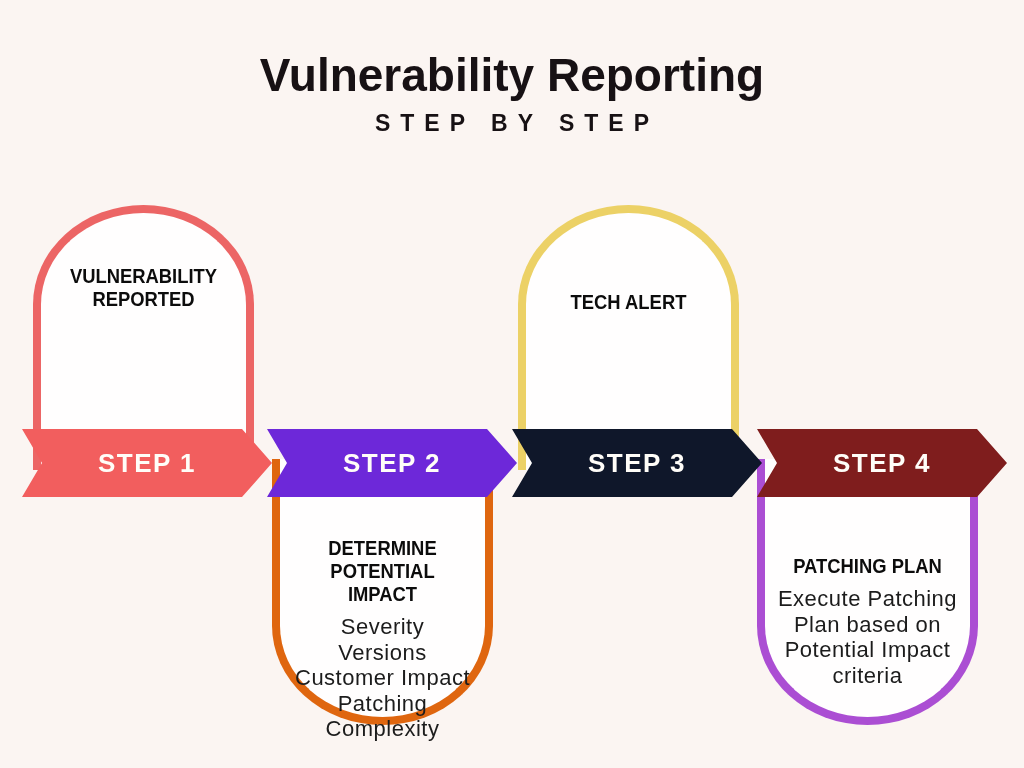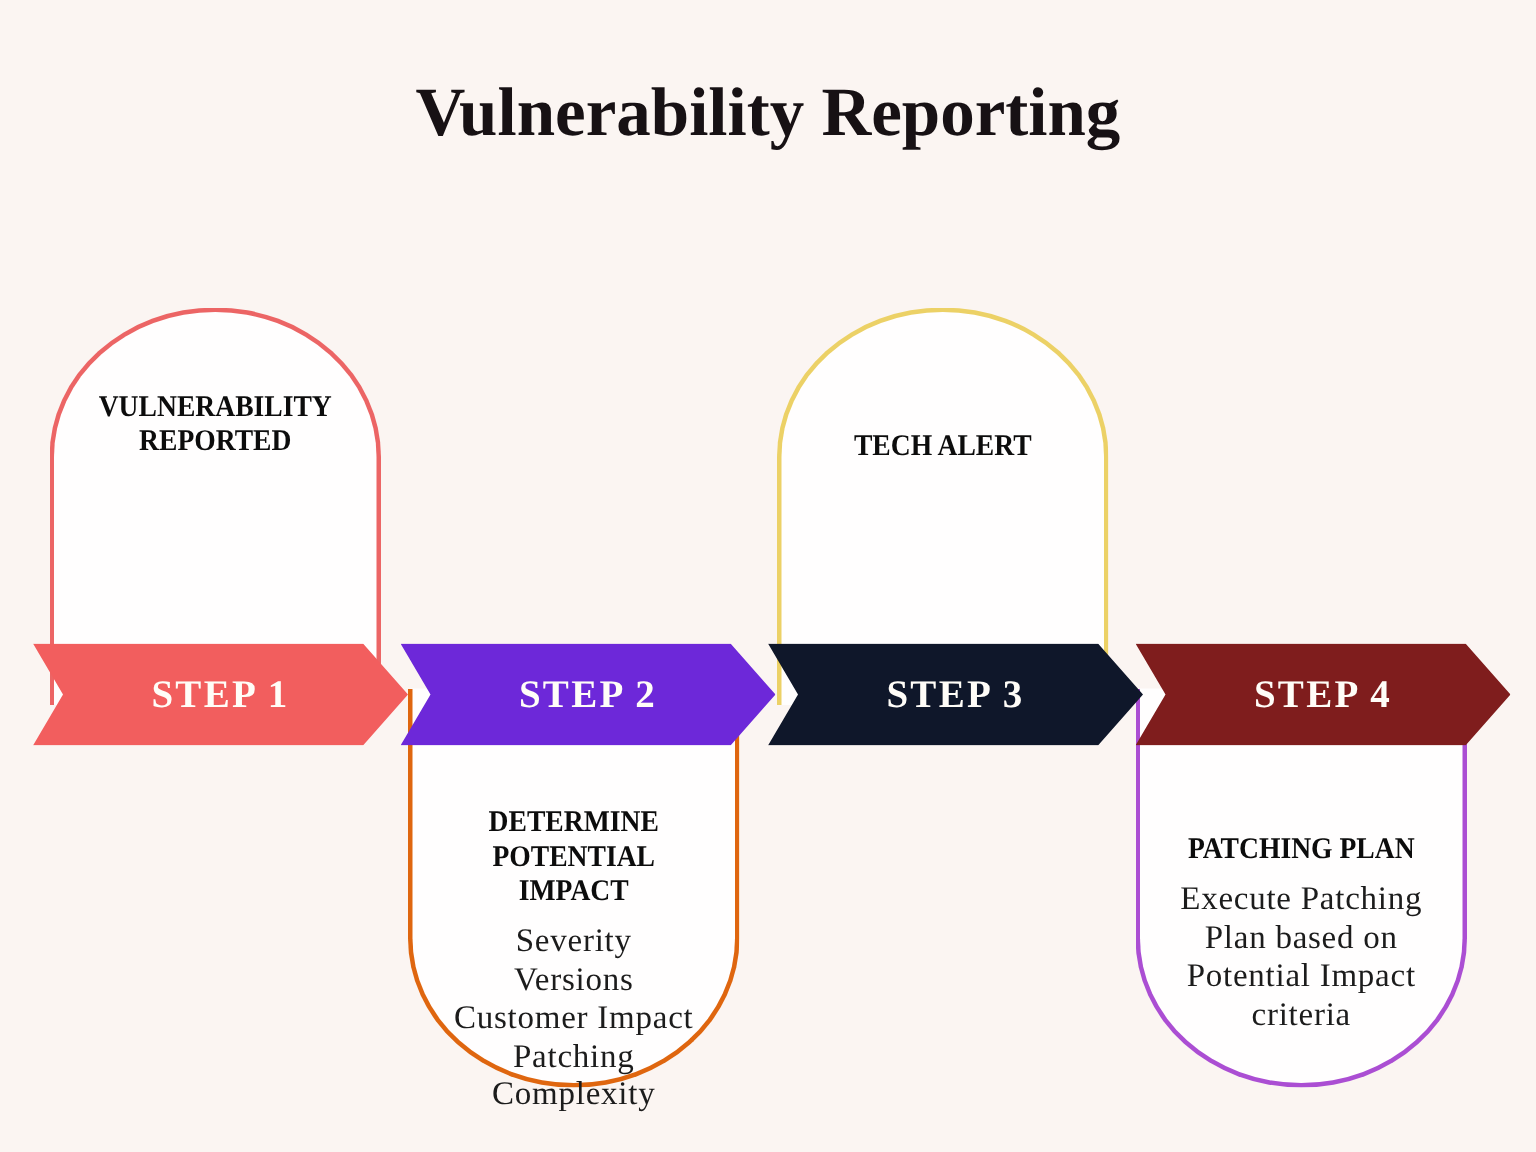--- a/index.html
+++ b/index.html
@@ -1,19 +1,19 @@
 <!DOCTYPE html>
 <html><head>
 <meta charset="utf-8">
 <style>
   html,body { margin:0; padding:0; }
   .canvas {
     position:relative; width:1024px; height:768px;
     background:#fbf5f2; overflow:hidden;
-    font-family:Liberation Serif, serif;
+    font-family:Liberation Sans, sans-serif;
   }
   .title {
     position:absolute; top:48px; left:0; width:100%;
     margin:0; text-align:center;
     font-size:46px; font-weight:800; letter-spacing:0px;
     color:#171114;
   }
   .subtitle {
     position:absolute; top:110px; left:0; width:100%;
     text-align:center; font-size:23px; font-weight:700;
@@ -22,21 +22,21 @@
   .banner {
     position:absolute; top:429px; height:68px; width:250px;
     z-index:2; display:flex; align-items:center; justify-content:center;
     clip-path: polygon(0 0, calc(100% - 30px) 0, 100% 50%, calc(100% - 30px) 100%, 0 100%, 20px 50%);
   }
   .banner-label {
     color:#fffdf8; font-size:26px; font-weight:700; letter-spacing:1.5px;
   }
   .dome {
     position:absolute; width:221px; z-index:1;
-    background:#fffefe; border:3px solid #000000;
+    background:#fffefe; border:8px solid #000000;
     box-sizing:border-box; text-align:center;
   }
   .dome--top {
     top:205px; height:265px;
     border-radius:111px 111px 0 0 / 100px 100px 0 0;
     border-bottom:none;
   }
   .dome--bottom {
     top:459px; height:266px;
     border-radius:0 0 111px 111px / 0 0 100px 100px;
@@ -57,20 +57,21 @@
   .s2 .banner { left:267px; }  .s2 .dome { left:272px; padding-top:78px; }
   .s3 .banner { left:512px; }  .s3 .dome { left:518px; padding-top:78px; }
   .s4 .banner { left:757px; }  .s4 .dome { left:757px; padding-top:96px; }
 </style>
 </head>
 <body>
 
 <div class="canvas" style="background: rgb(251, 245, 242);">
 
   <h1 class="title">Vulnerability Reporting</h1>
+  <div class="subtitle">STEP BY STEP</div>
 
   <section class="step s1">
     <div class="dome dome--top" style="border-color: rgb(236, 101, 101);">
       <div class="dome-heading">VULNERABILITY
 REPORTED</div>
     </div>
     <div class="banner" style="background: rgb(242, 94, 94);">
       <span class="banner-label">STEP 1</span>
     </div>
   </section>

